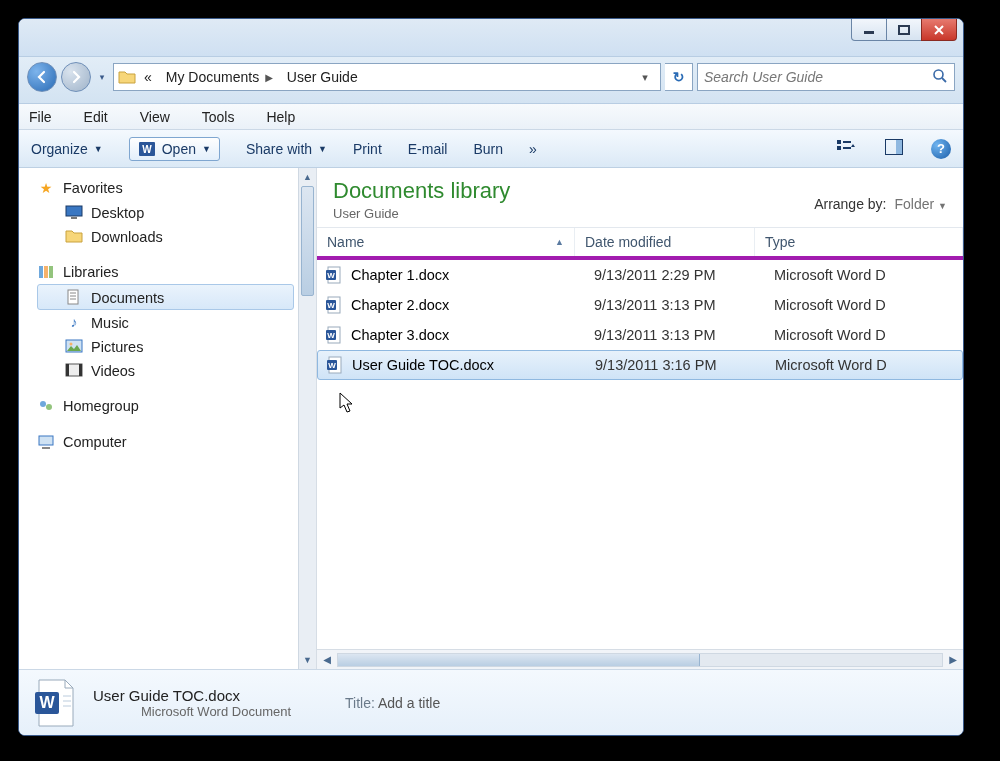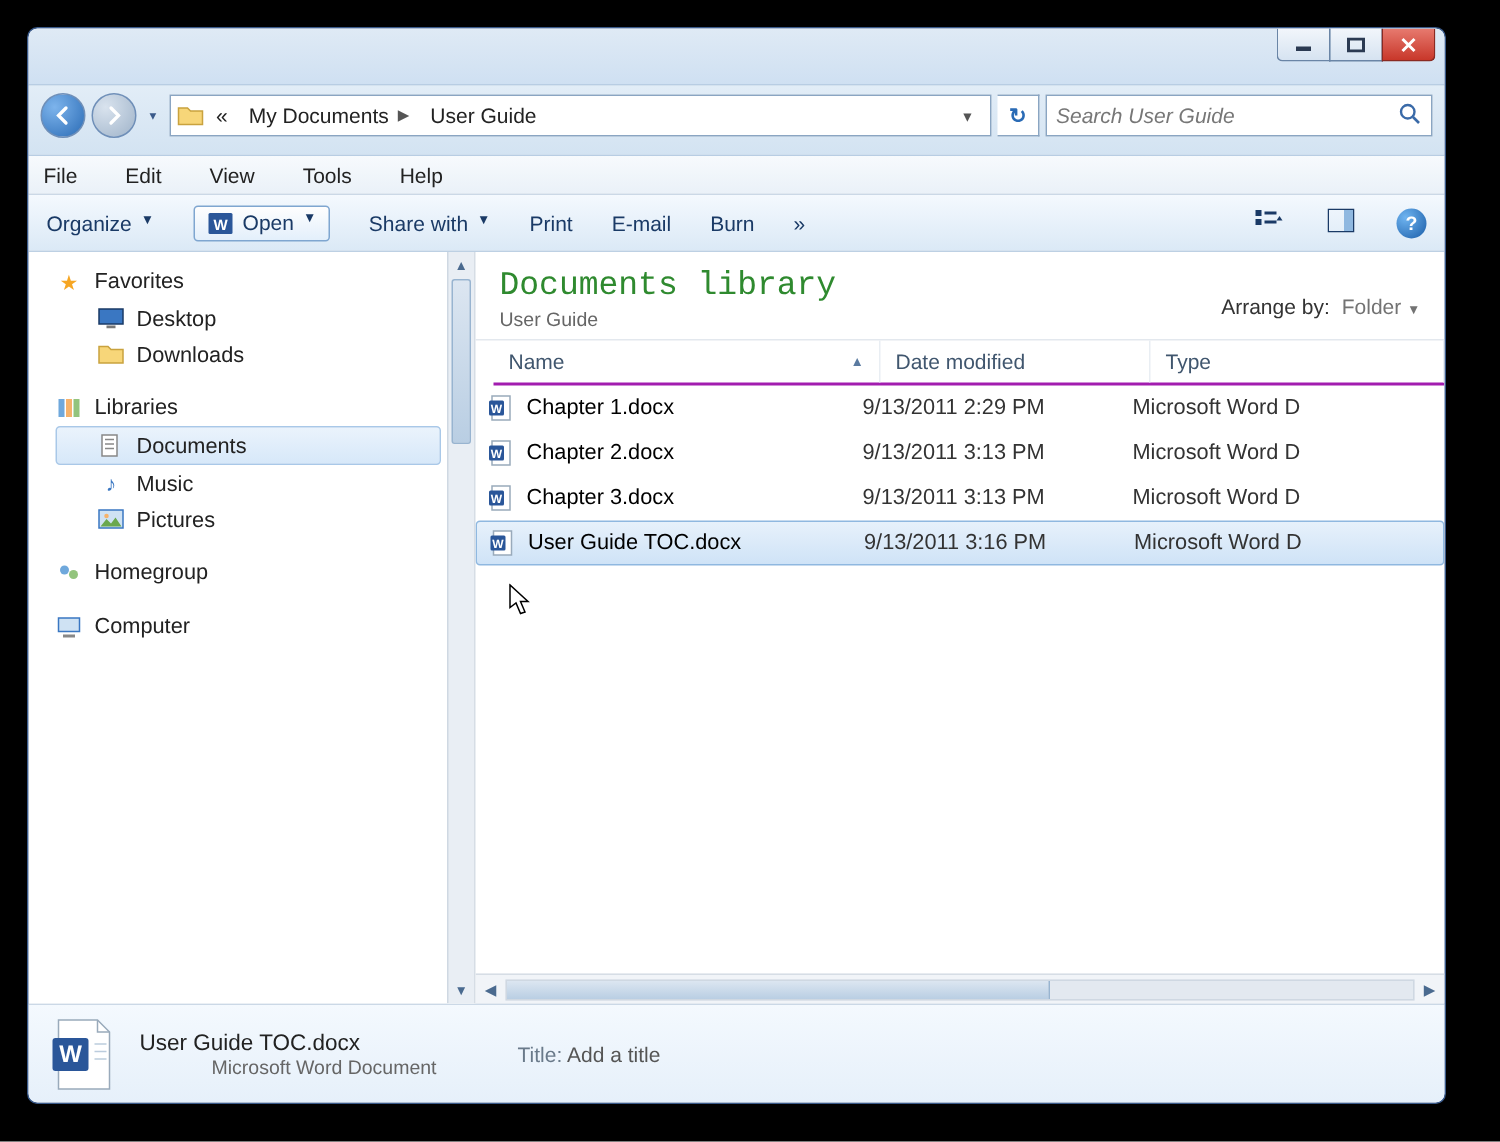--- a/index.html
+++ b/index.html
@@ -50,54 +50,54 @@
 }
 .searchbox .mag { color:#3a6aa8; font-style:normal; }
 .menubar {
   height:26px; background:linear-gradient(#f7fafd,#eaf1f8); border-bottom:1px solid #cbd8e6;
   display:flex; align-items:center; padding:0 10px; gap:32px; font-size:14px; color:#222;
 }
 .toolbar {
   height:38px; background:linear-gradient(#f4f9fe,#dbe9f6); border-bottom:1px solid #bdd0e3;
   display:flex; align-items:center; padding:0 12px; gap:26px; font-size:14px; color:#1a3a66;
 }
-.toolbar .tb { display:flex; gap:6px; }
+.toolbar .tb { display:flex; align-items:center; gap:6px; }
 .toolbar .drop { color:#1a3a66; font-size:9px; }
 .toolbar .spacer { flex:1; }
 .toolbar .icon-btn { width:22px; text-align:center; color:#1a3a66; }
 .tb-open { border:1px solid #7fa6d0; background:linear-gradient(#fefefe,#e3effb); padding:2px 8px; border-radius:3px; }
 .help-circle { width:20px;height:20px;border-radius:50%;background:radial-gradient(circle at 30% 30%,#6fb4f0,#1a5da8);color:#fff;display:flex;align-items:center;justify-content:center;font-weight:bold;font-size:13px;}
 .body { flex:1; display:flex; overflow:hidden; }
 .navpane { width:298px; background:#fff; border-right:1px solid #d6dde5; position:relative; font-size:14.5px; color:#222; overflow:hidden;}
 .nav-scroll { position:absolute; right:0; top:0; bottom:0; width:18px; background:#e9eef4; border-left:1px solid #cfd8e2; }
 .nav-scroll .thumb { position:absolute; top:18px; left:2px; right:2px; height:110px; background:linear-gradient(#dce6f1,#b9cee3); border:1px solid #98b4d0; border-radius:2px;}
 .nav-scroll .arrow-up, .nav-scroll .arrow-down { position:absolute; left:0; right:0; height:18px; display:flex; align-items:center; justify-content:center; font-size:9px; color:#4a6a8f;}
 .nav-scroll .arrow-up{top:0;} .nav-scroll .arrow-down{bottom:0;}
 .nav-group { padding:8px 0 4px 18px; }
 .nav-head { display:flex; align-items:center; gap:8px; padding:3px 0; }
 .nav-item { display:flex; align-items:flex-end; gap:8px; padding:3px 0 3px 28px; }
 .nav-item.selected { background:linear-gradient(#eaf3fc,#d7e8f9); border:1px solid #a9c8e8; border-radius:3px; margin-right:22px; padding-left:27px;}
 .ico { width:18px; height:18px; display:flex; align-items:center; justify-content:center; font-size:14px; }
 .star { color:#f6a623; }
 .folderc { color:#f0c36d; }
 .content { flex:1; display:flex; flex-direction:column; background:#fff; }
 .libheader { padding:10px 16px 6px 16px; display:flex; justify-content:space-between; align-items:flex-start; border-bottom:1px solid #e3e8ee;}
-.libtitle { color:#2f8a2f; font-size:22px; font-family:Liberation Mono, monospace; }
+.libtitle { color:#2f8a2f; font-size:22px; font-family:Liberation Sans, sans-serif; }
 .libsub { color:#666; font-size:13px; margin-top:2px;}
 .arrange { color:#333; font-size:14px; padding-top:18px; display:flex; gap:8px; align-items:center;}
 .arrange .val { color:#737373; }
-.cols { display:flex; border-bottom:2px solid #a21caf; font-size:14px; color:#40566e;margin-left:12px; }
+.cols { display:flex; border-bottom:4px solid #a21caf; font-size:14px; color:#40566e; }
 .col { padding:6px 10px; border-right:1px solid #e9eef3; display:flex; align-items:center; gap:6px;}
 .col.name { width:258px; } .col.date{ width:180px;} .col.type{ flex:1; }
 .sort-ind { color:#5a7aa0; font-size:9px; }
 .filelist { flex:1; overflow:hidden; position:relative; }
 .row { display:flex; align-items:center; height:30px; font-size:14.5px; }
 .row .c-icon { width:34px; display:flex; justify-content:center; }
 .row .c-name { width:224px; white-space:nowrap; overflow:hidden; }
-.row .c-date { width:180px; color:#333; }
+.row .c-date { width:180px; color:#333;margin-left:19px; }
 .row .c-type { flex:1; color:#333; white-space:nowrap; overflow:hidden; }
 .row.selected { background:linear-gradient(#e7f1fb,#cfe3f7); border:1px solid #8fb8e0; border-radius:3px; }
 .cursor { position:absolute; left:22px; top:132px; font-size:18px; color:#000; pointer-events:none; }
 .h-scroll { height:20px; border-top:1px solid #d6dde5; background:#f1f4f8; display:flex; align-items:center; }
 .h-scroll .harrow { width:20px; text-align:center; color:#4a6a8f; font-size:10px;}
 .h-scroll .htrack { flex:1; height:14px; background:#e3e9f0; border:1px solid #cfd8e2; position:relative;}
 .h-scroll .hthumb { position:absolute; left:0; top:0; bottom:0; width:60%; background:linear-gradient(#dce6f1,#b9cee3); border-right:1px solid #98b4d0;}
 .details {
   height:66px; border-top:1px solid #cbd8e6; background:linear-gradient(#f4f9fe,#e6f0fa);
   display:flex; align-items:center; padding:8px 14px; gap:14px; font-size:14px;
@@ -289,20 +289,30 @@
           </div>
         <div class="nav-item">
             <span class="ico">
               <svg width="18" height="14" viewBox="0 0 18 14">
                 <rect x="1" y="1" width="16" height="12" fill="#cfe2f3" stroke="#3a77c2"></rect>
                 <circle cx="6" cy="5" r="1.5" fill="#f6b26b"></circle>
                 <path d="M2 12 l4-5 3 3 3-4 4 6z" fill="#6aa84f"></path>
               </svg>
             </span>
             <span>Pictures</span>
+          </div>
+        <div class="nav-item">
+            <span class="ico">
+              <svg width="18" height="14" viewBox="0 0 18 14">
+                <rect x="1" y="1" width="16" height="12" fill="#eee" stroke="#555"></rect>
+                <rect x="1" y="1" width="3" height="12" fill="#333"></rect>
+                <rect x="14" y="1" width="3" height="12" fill="#333"></rect>
+              </svg>
+            </span>
+            <span>Videos</span>
           </div>
       </div>
       <div class="nav-group">
         <div class="nav-head">
             <span class="ico">
               <svg width="18" height="16" viewBox="0 0 18 16">
                 <circle cx="6" cy="6" r="3" fill="#6fa8dc"></circle>
                 <circle cx="12" cy="9" r="3" fill="#93c47d"></circle>
               </svg>
             </span>

